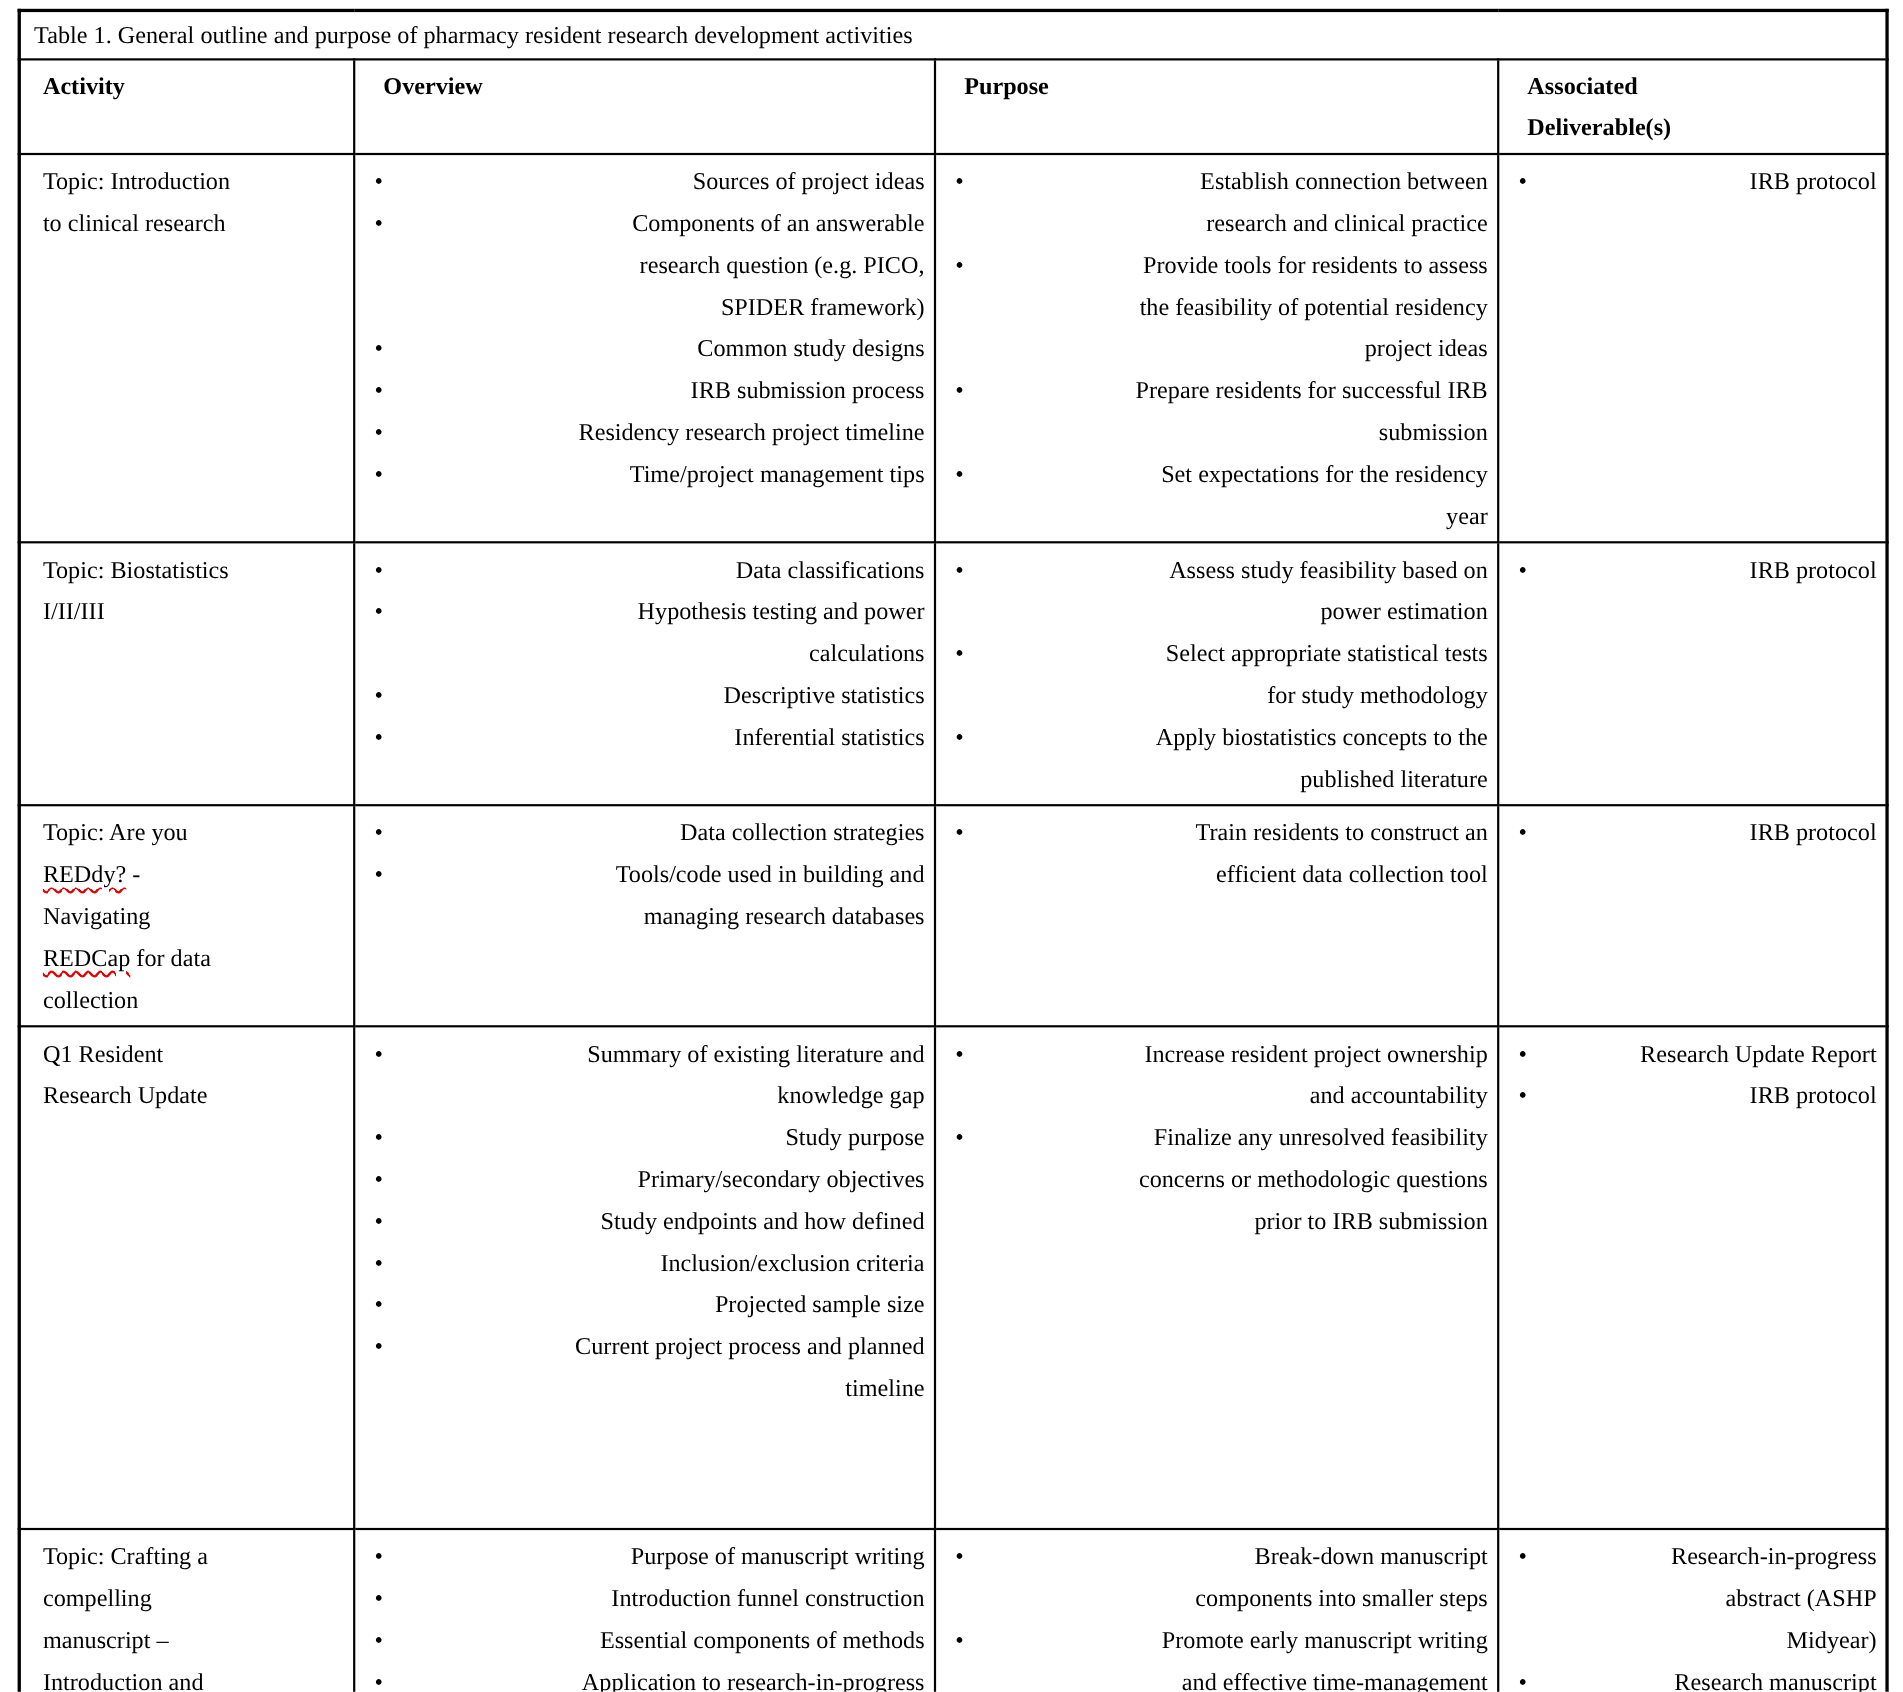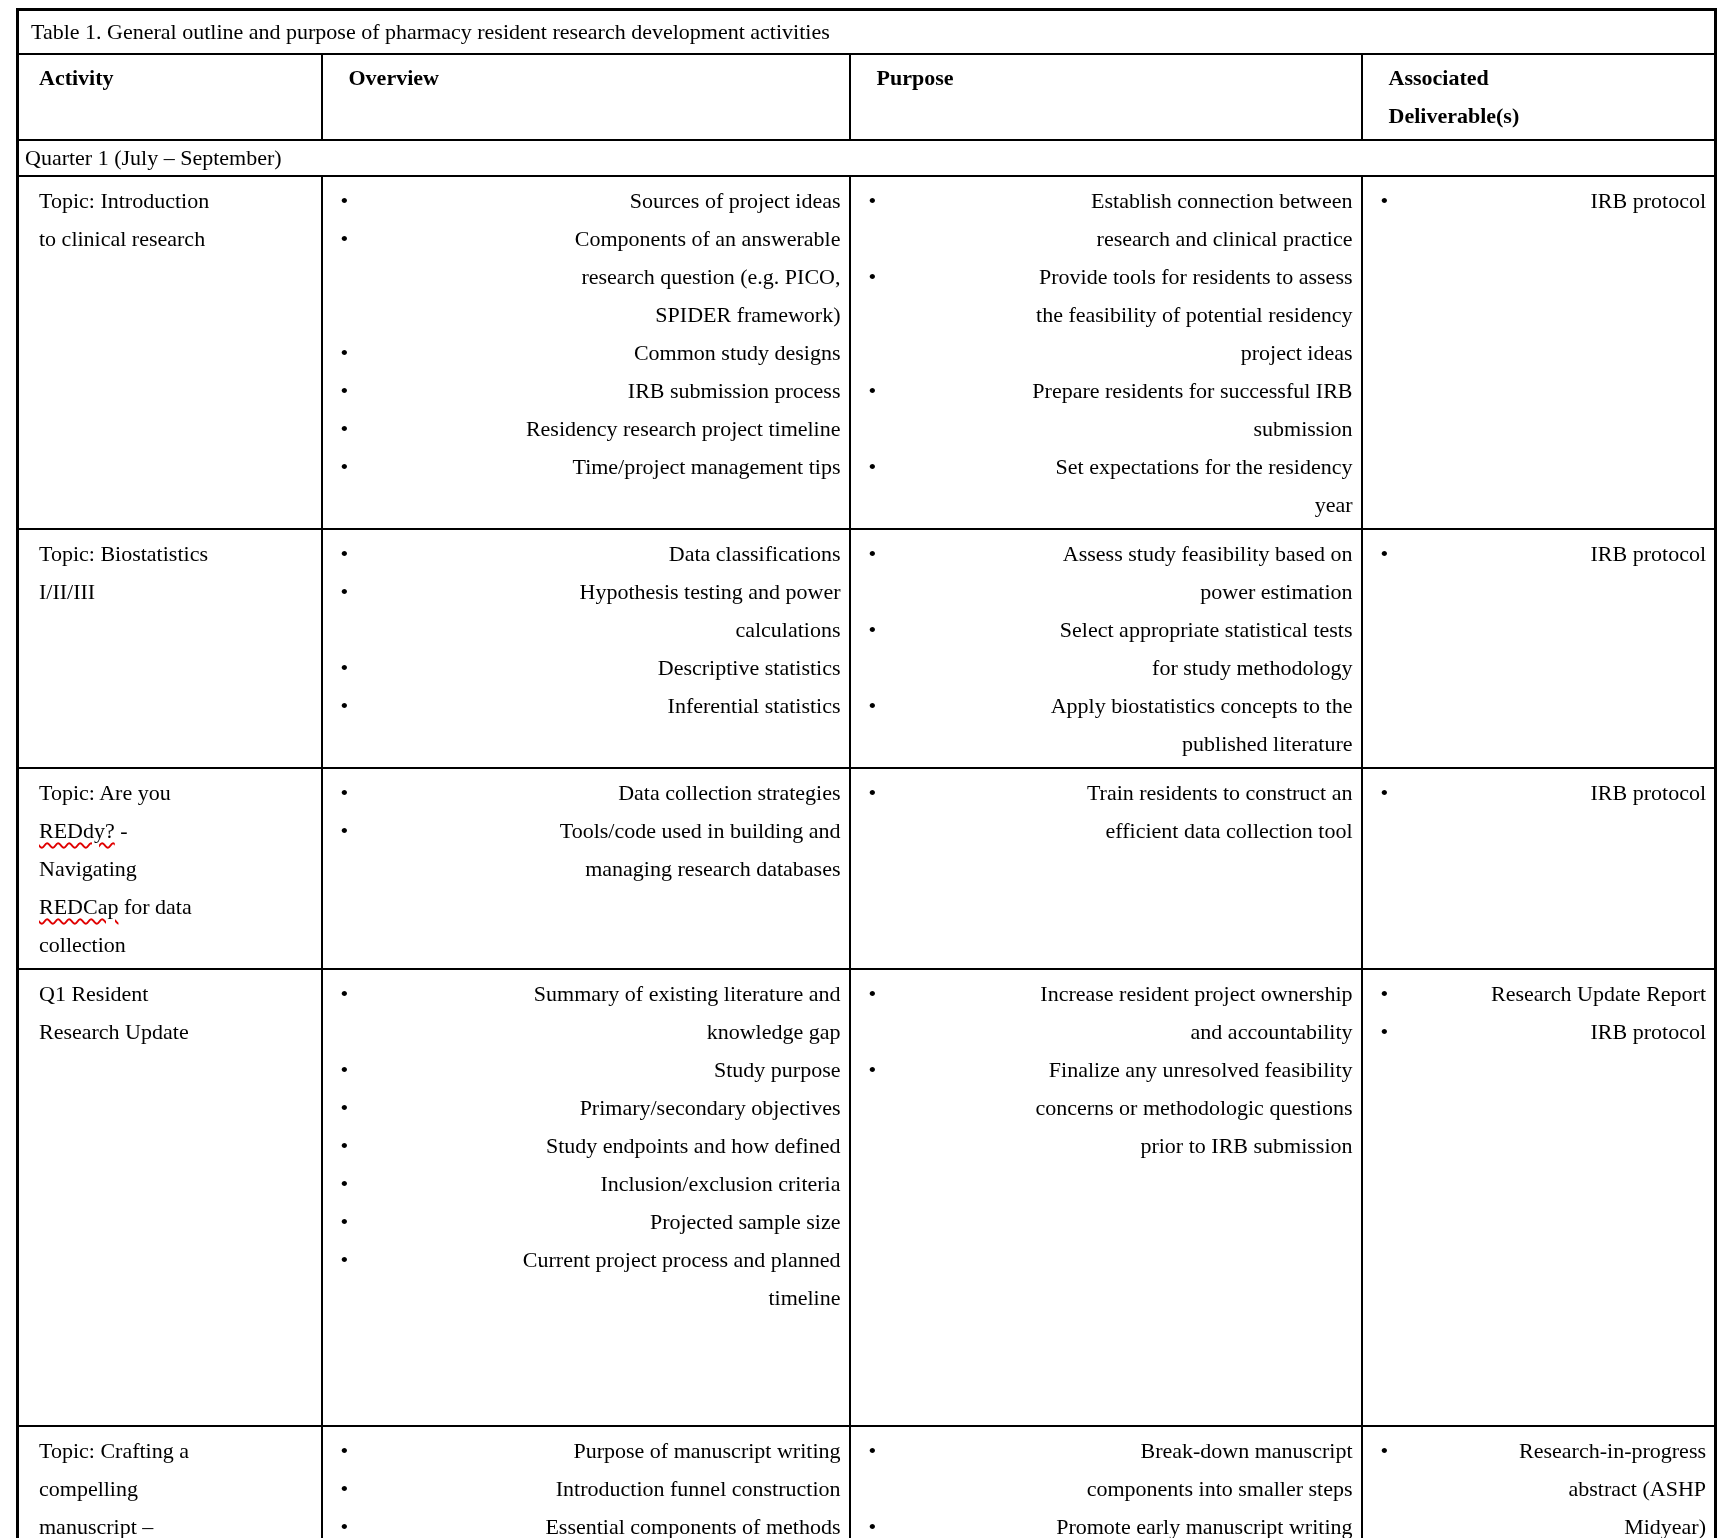--- a/index.html
+++ b/index.html
@@ -109,23 +109,20 @@
     </tr>
 
     <tr class="r-head">
       <th class="h-activity">Activity</th>
       <th class="h-other">Overview</th>
       <th class="h-other">Purpose</th>
       <th class="h-other">Associated
 Deliverable(s)</th>
     </tr>
 
-    <tr class="r-quarter">
-      <td colspan="4" class="quarter-cell">Quarter 1 (July – September)</td>
-    </tr>
 
     <tr class="row-1">
       <td class="activity-cell">Topic: Introduction
 to clinical research</td>
       <td>
             <ul class="blist">
               <li>Sources of project ideas</li>
               <li>Components of an answerable
 research question (e.g. PICO,
 SPIDER framework)</li>

